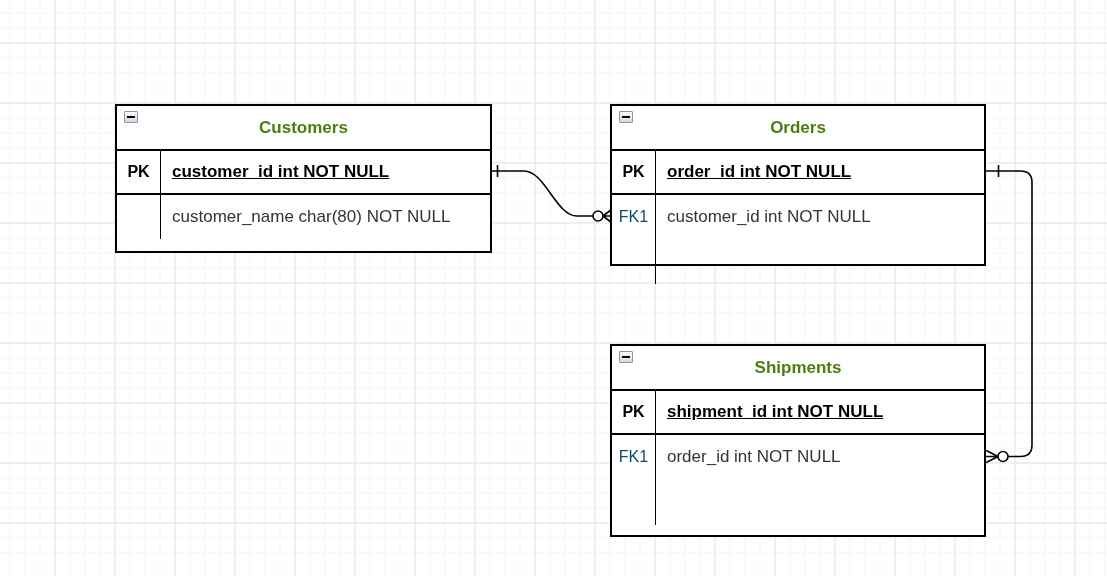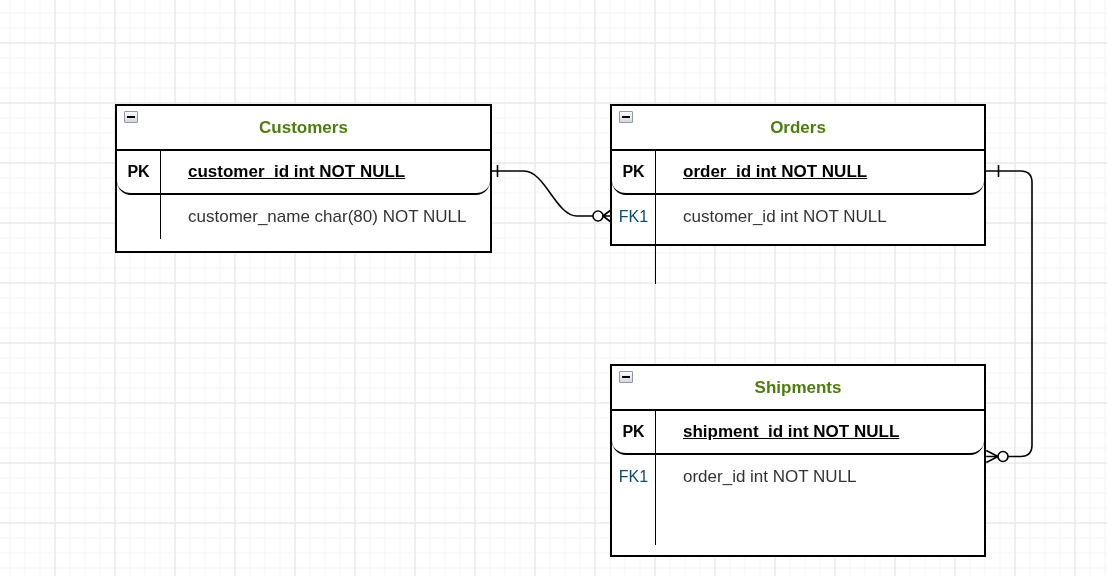--- a/index.html
+++ b/index.html
@@ -30,30 +30,30 @@
   .title-row .title { font-weight: bold; font-size: 17px; color: #4d7c0f; }
   .collapse-btn {
     position: absolute; left: 7px; top: 5px; width: 14px; height: 12px;
     box-sizing: border-box; border: 1px solid #8f97a4; border-radius: 1px;
     background: linear-gradient(#fdfdfe, #d4d8df);
     display: flex; align-items: center; justify-content: center;
     cursor: pointer;
   }
   .collapse-btn .minus { display: block; width: 8px; height: 2px; background: #000000; }
   .row { display: flex; align-items: stretch; height: 44px; }
-  .row.pk-sep { border-bottom: 2px solid #000000; box-sizing: border-box; border-radius: 14px; }
+  .row.pk-sep { border-bottom: 2px solid #000000; box-sizing: border-box; }
   .key-cell {
     width: 43px; flex: 0 0 43px; display: flex;
     align-items: center; justify-content: center;
     font-size: 16px; color: #0c4a6e;
   }
   .key-cell.pk { font-weight: bold; color: #000000; }
   .attr-cell {
     flex: 1; display: flex; align-items: center;
-    padding-left: 28px; font-size: 17px; color: #333333; white-space: nowrap;
+    padding-left: 12px; font-size: 17px; color: #333333; white-space: nowrap;
   }
   .attr-cell.pk {
     font-weight: bold; color: #000000; text-decoration: underline;
   }
   .vdiv {
     position: absolute; left: 43px; width: 0;
     border-left: 1.7px solid #000000; top: 45px;
   }
   svg.edges { position: absolute; left: 0; top: 0; pointer-events: none; }
   svg.edges path, svg.edges line { stroke: #000000; stroke-width: 1.6; fill: none; }
@@ -75,39 +75,39 @@
       <span class="key-cell pk">PK</span>
       <span class="attr-cell pk">customer_id int NOT NULL</span>
     </div>
     <div class="row">
       <span class="key-cell"></span>
       <span class="attr-cell">customer_name char(80) NOT NULL</span>
     </div>
     <div class="vdiv" style="height:88px;"></div>
   </div>
 
-  <div class="entity" style="left:610px; top:104px; width:376px; height:142px;">
+  <div class="entity" style="left:610px; top:104px; width:376px; height:162px;">
     <div class="title-row">
       <span class="collapse-btn">
         <span class="minus"></span>
       </span>
       <span class="title">Orders</span>
     </div>
     <div class="row pk-sep">
       <span class="key-cell pk">PK</span>
       <span class="attr-cell pk">order_id int NOT NULL</span>
     </div>
     <div class="row">
       <span class="key-cell">FK1</span>
       <span class="attr-cell">customer_id int NOT NULL</span>
     </div>
     <div class="vdiv" style="height:133px;"></div>
   </div>
 
-  <div class="entity" style="left:610px; top:364px; width:376px; height:193px;">
+  <div class="entity" style="left:610px; top:344px; width:376px; height:193px;">
     <div class="title-row">
       <span class="collapse-btn">
         <span class="minus"></span>
       </span>
       <span class="title">Shipments</span>
     </div>
     <div class="row pk-sep">
       <span class="key-cell pk">PK</span>
       <span class="attr-cell pk">shipment_id int NOT NULL</span>
     </div>

